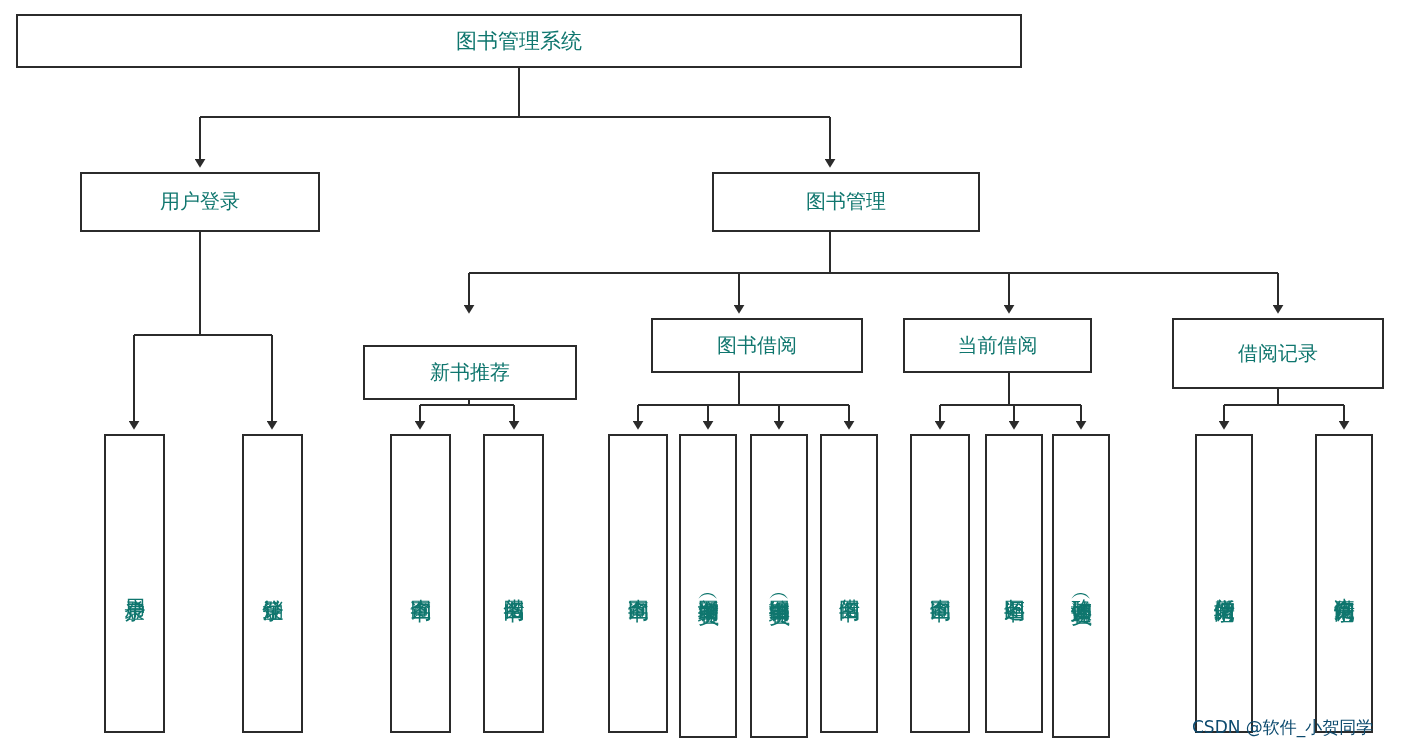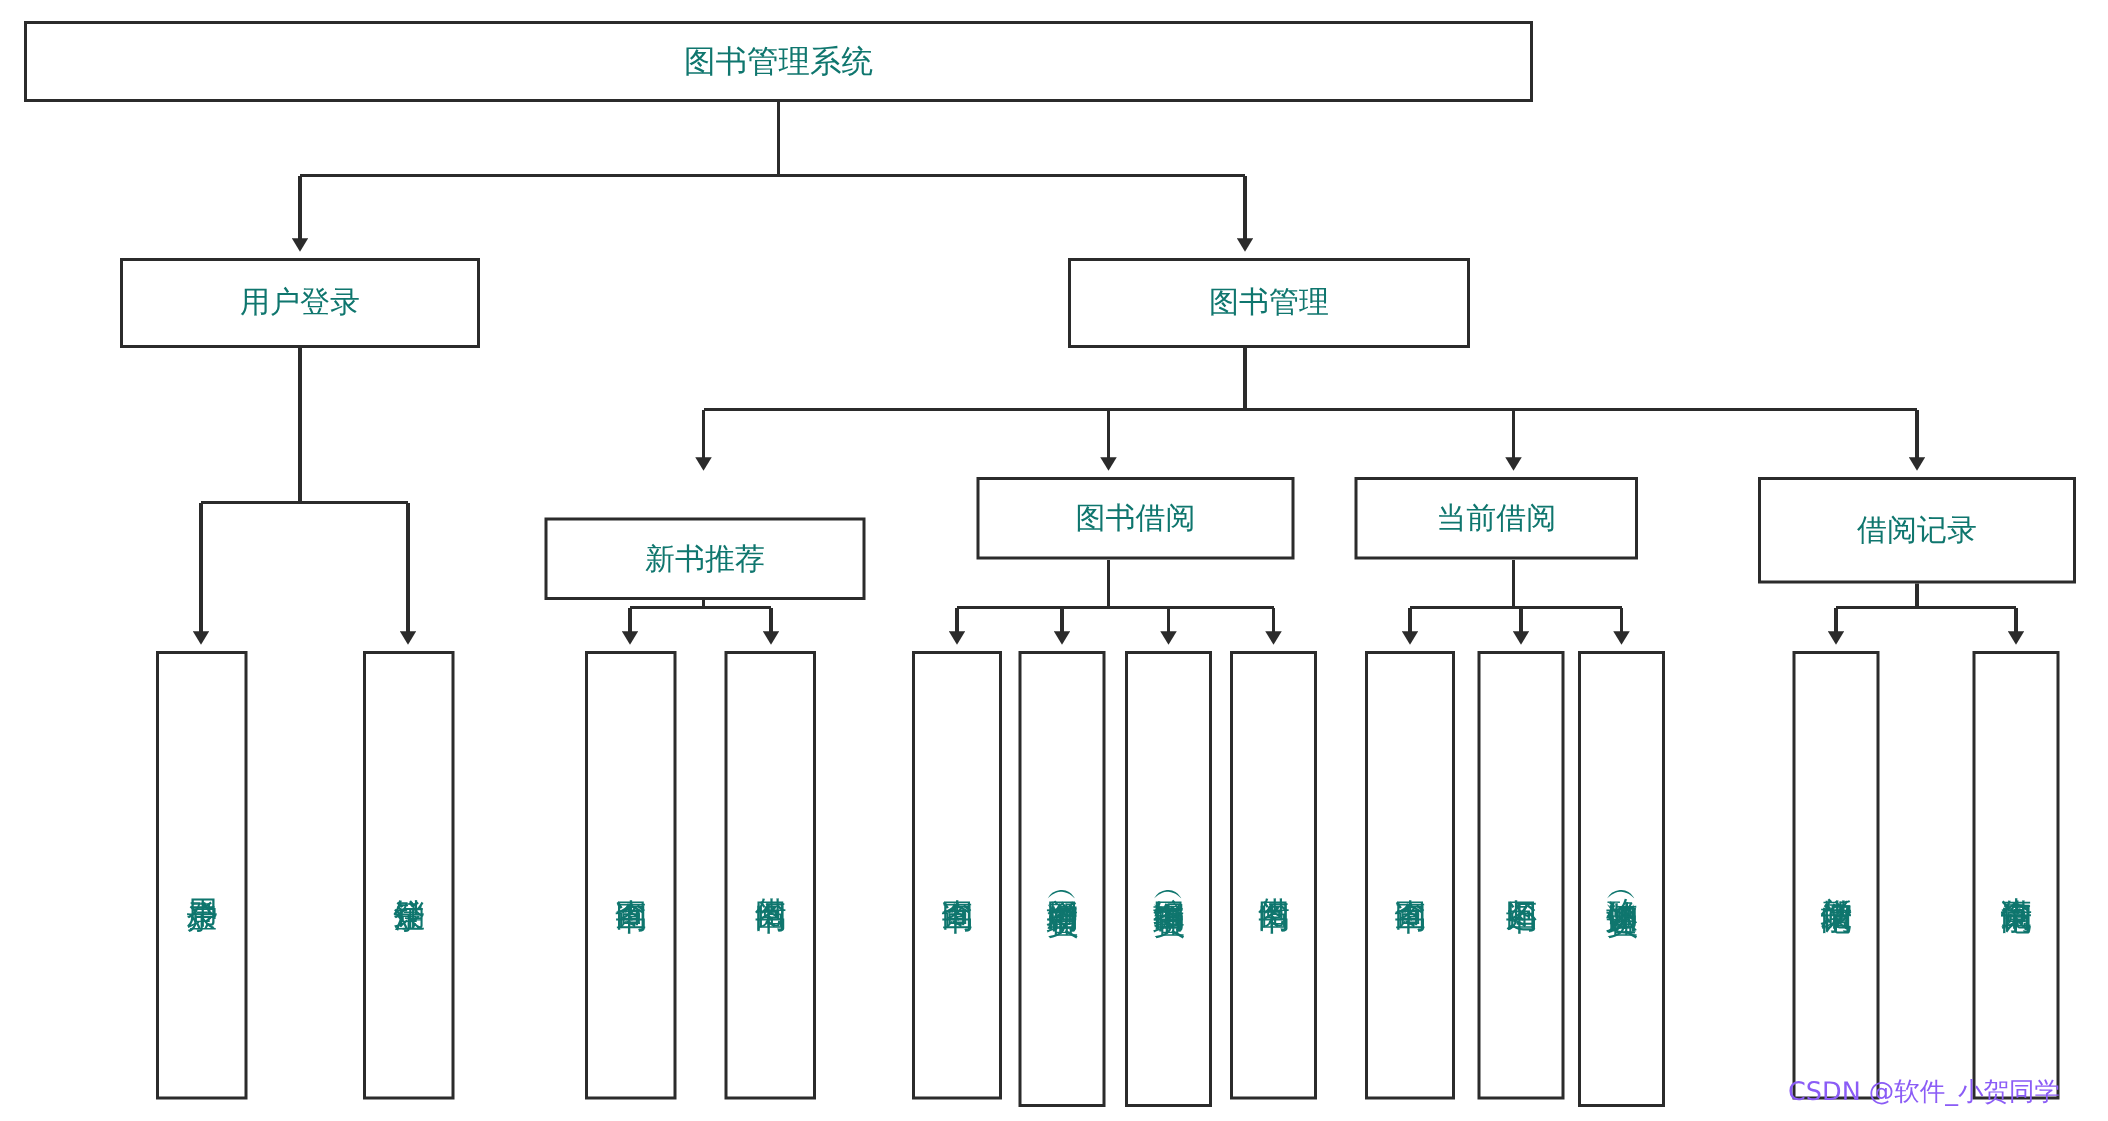--- a/index.html
+++ b/index.html
@@ -57,21 +57,21 @@
     letter-spacing: 1px;
   }
   .node.leaf .vtext {
     writing-mode: vertical-rl;
     text-orientation: upright;
     display: block;
     white-space: normal;
   }
   .watermark {
     position: absolute;
-    color: #8b5cf6;
+    color: #0c4a6e;
     font-size: 17px;
     font-family: "DejaVu Sans", "Liberation Sans", sans-serif;
     white-space: nowrap;
     user-select: none;
   }
 </style>
 </head>
 <body>
 
 <div id="canvas">

